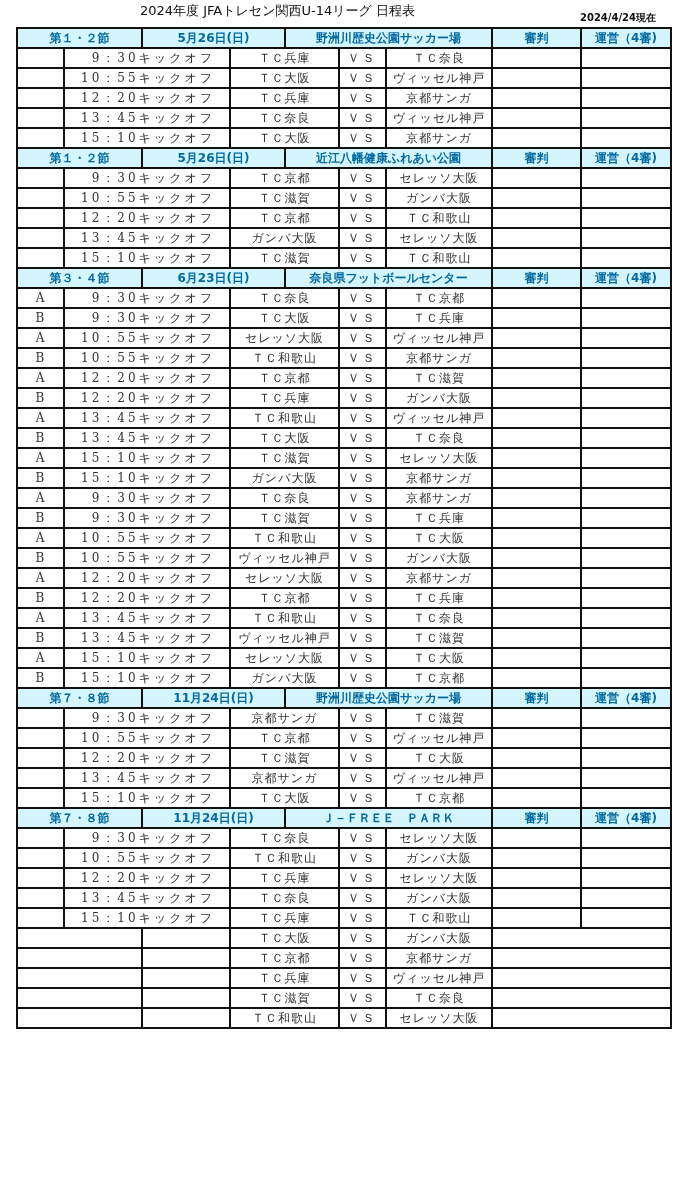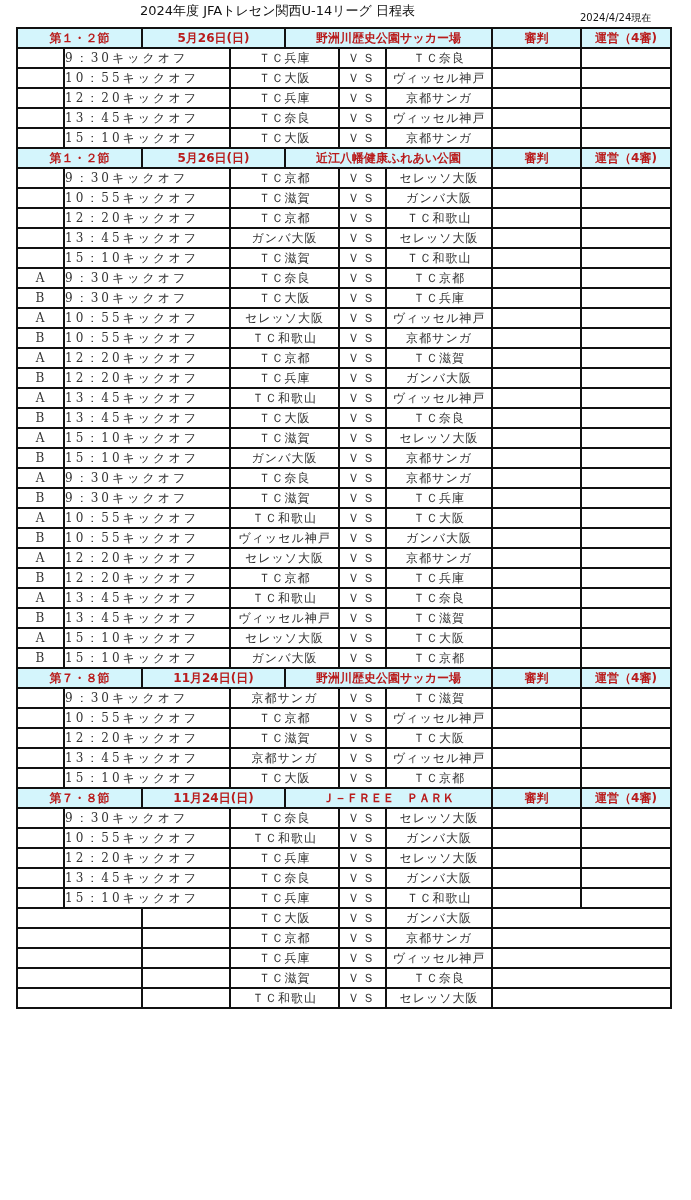--- a/index.html
+++ b/index.html
@@ -26,20 +26,21 @@
       white-space: nowrap;
     }
     .asof {
       position: absolute;
       left: 580px;
       top: 11px;
       font-family: "DejaVu Sans", sans-serif;
       font-size: 10px;
       color: #111;
       white-space: nowrap;
+      font-weight: bold;
     }
     .sheet {
       position: absolute;
       left: 16px;
       top: 27px;
       width: 654px;
     }
     table {
       border-collapse: collapse;
       width: 654px;
@@ -55,27 +56,27 @@
       white-space: nowrap;
       overflow: hidden;
       color: #333;
       letter-spacing: 1px;
     }
     tr.hdr td {
       background: #d4f5fc;
       font-family: "DejaVu Sans", sans-serif;
       font-weight: bold;
       font-size: 12px;
-      color: #b91c1c;
+      color: #0369a1;
       letter-spacing: 0;
       height: 18px;
     }
     td.time {
       letter-spacing: 3px;
-      text-align: left;
+      text-align: right;
       padding-right: 14px;
     }
     td.grp {
       text-align: center;
     }
     td.vs {
       letter-spacing: 3px;
       margin-top: 25px;
     }
   </style>
@@ -196,20 +197,27 @@
         </tr>
         <tr>
           <td class="grp"></td>
           <td colspan="2" class="time">15：10キックオフ</td>
           <td colspan="2">ＴＣ滋賀</td>
           <td class="vs">ＶＳ</td>
           <td>ＴＣ和歌山</td>
           <td></td>
           <td></td>
         </tr>
+        <tr class="hdr">
+          <td colspan="2">第３・４節</td>
+          <td colspan="2">6月23日(日)</td>
+          <td colspan="3">奈良県フットボールセンター</td>
+          <td>審判</td>
+          <td>運営（4審)</td>
+        </tr>
         <tr>
           <td class="grp">A</td>
           <td colspan="2" class="time">9：30キックオフ</td>
           <td colspan="2">ＴＣ奈良</td>
           <td class="vs">ＶＳ</td>
           <td>ＴＣ京都</td>
           <td></td>
           <td></td>
         </tr>
         <tr>

